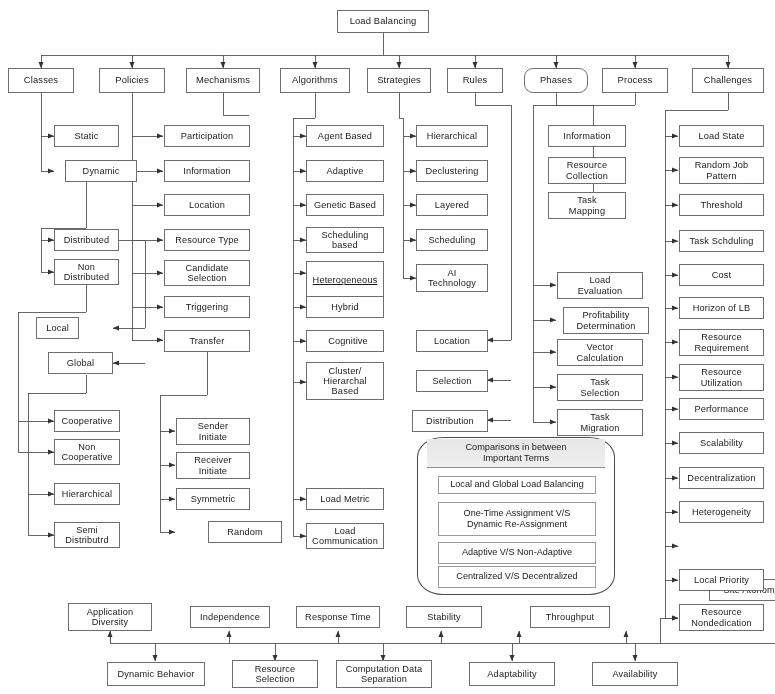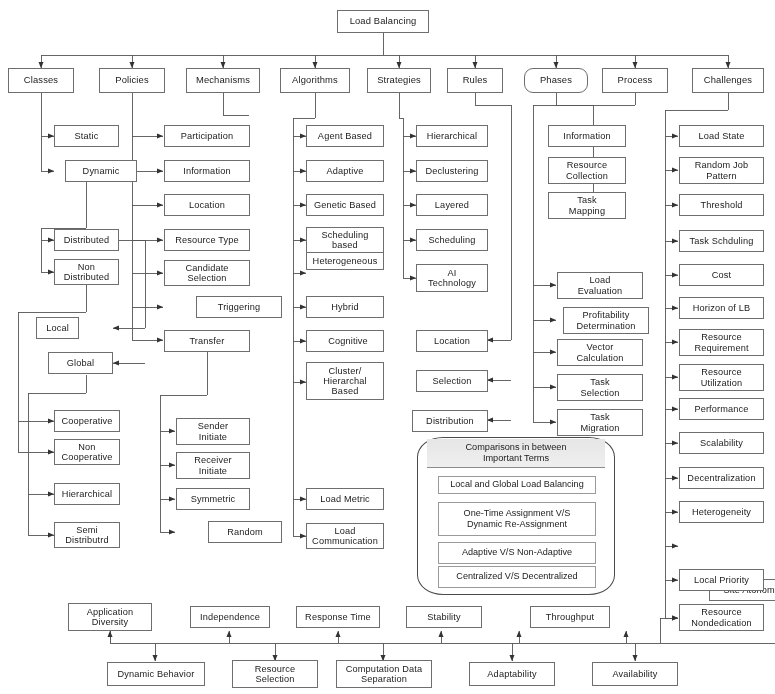--- a/index.html
+++ b/index.html
@@ -208,36 +208,36 @@
   <div class="node" style="left:54px;top:483px;width:66px;height:22px;">Hierarchical</div>
   <div class="node" style="left:54px;top:522px;width:66px;height:26px;">Semi
 Distributrd</div>
 
   <div class="node" style="left:164px;top:125px;width:86px;height:22px;">Participation</div>
   <div class="node" style="left:164px;top:160px;width:86px;height:22px;">Information</div>
   <div class="node" style="left:164px;top:194px;width:86px;height:22px;">Location</div>
   <div class="node" style="left:164px;top:229px;width:86px;height:22px;">Resource Type</div>
   <div class="node" style="left:164px;top:260px;width:86px;height:26px;">Candidate
 Selection</div>
-  <div class="node" style="left:164px;top:296px;width:86px;height:22px;margin-left:32px;">Triggering</div>
+  <div class="node" style="left:164px;top:296px;width:86px;height:22px;">Triggering</div>
   <div class="node" style="left:164px;top:330px;width:86px;height:22px;">Transfer</div>
 
   <div class="node" style="left:176px;top:418px;width:74px;height:27px;">Sender
 Initiate</div>
   <div class="node" style="left:176px;top:452px;width:74px;height:27px;">Receiver
 Initiate</div>
   <div class="node" style="left:176px;top:488px;width:74px;height:22px;">Symmetric</div>
   <div class="node" style="left:176px;top:521px;width:74px;height:22px;margin-left:32px;">Random</div>
 
   <div class="node" style="left:306px;top:125px;width:78px;height:22px;">Agent Based</div>
   <div class="node" style="left:306px;top:160px;width:78px;height:22px;">Adaptive</div>
   <div class="node" style="left:306px;top:194px;width:78px;height:22px;">Genetic Based</div>
   <div class="node" style="left:306px;top:227px;width:78px;height:26px;">Scheduling
 based</div>
-  <div class="node" style="left:306px;top:252px;width:78px;height:18px;">Heterogeneous</div>
+  <div class="node" style="left:306px;top:261px;width:78px;height:39px;text-decoration:underline;">Heterogeneous</div>
   <div class="node" style="left:306px;top:296px;width:78px;height:22px;">Hybrid</div>
   <div class="node" style="left:306px;top:330px;width:78px;height:22px;padding-left:8px;">Cognitive</div>
   <div class="node" style="left:306px;top:362px;width:78px;height:38px;">Cluster/
 Hierarchal
 Based</div>
   <div class="node" style="left:306px;top:488px;width:78px;height:22px;">Load Metric</div>
   <div class="node" style="left:306px;top:523px;width:78px;height:26px;">Load
 Communication</div>
 
   <div class="node" style="left:416px;top:125px;width:72px;height:22px;">Hierarchical</div>

